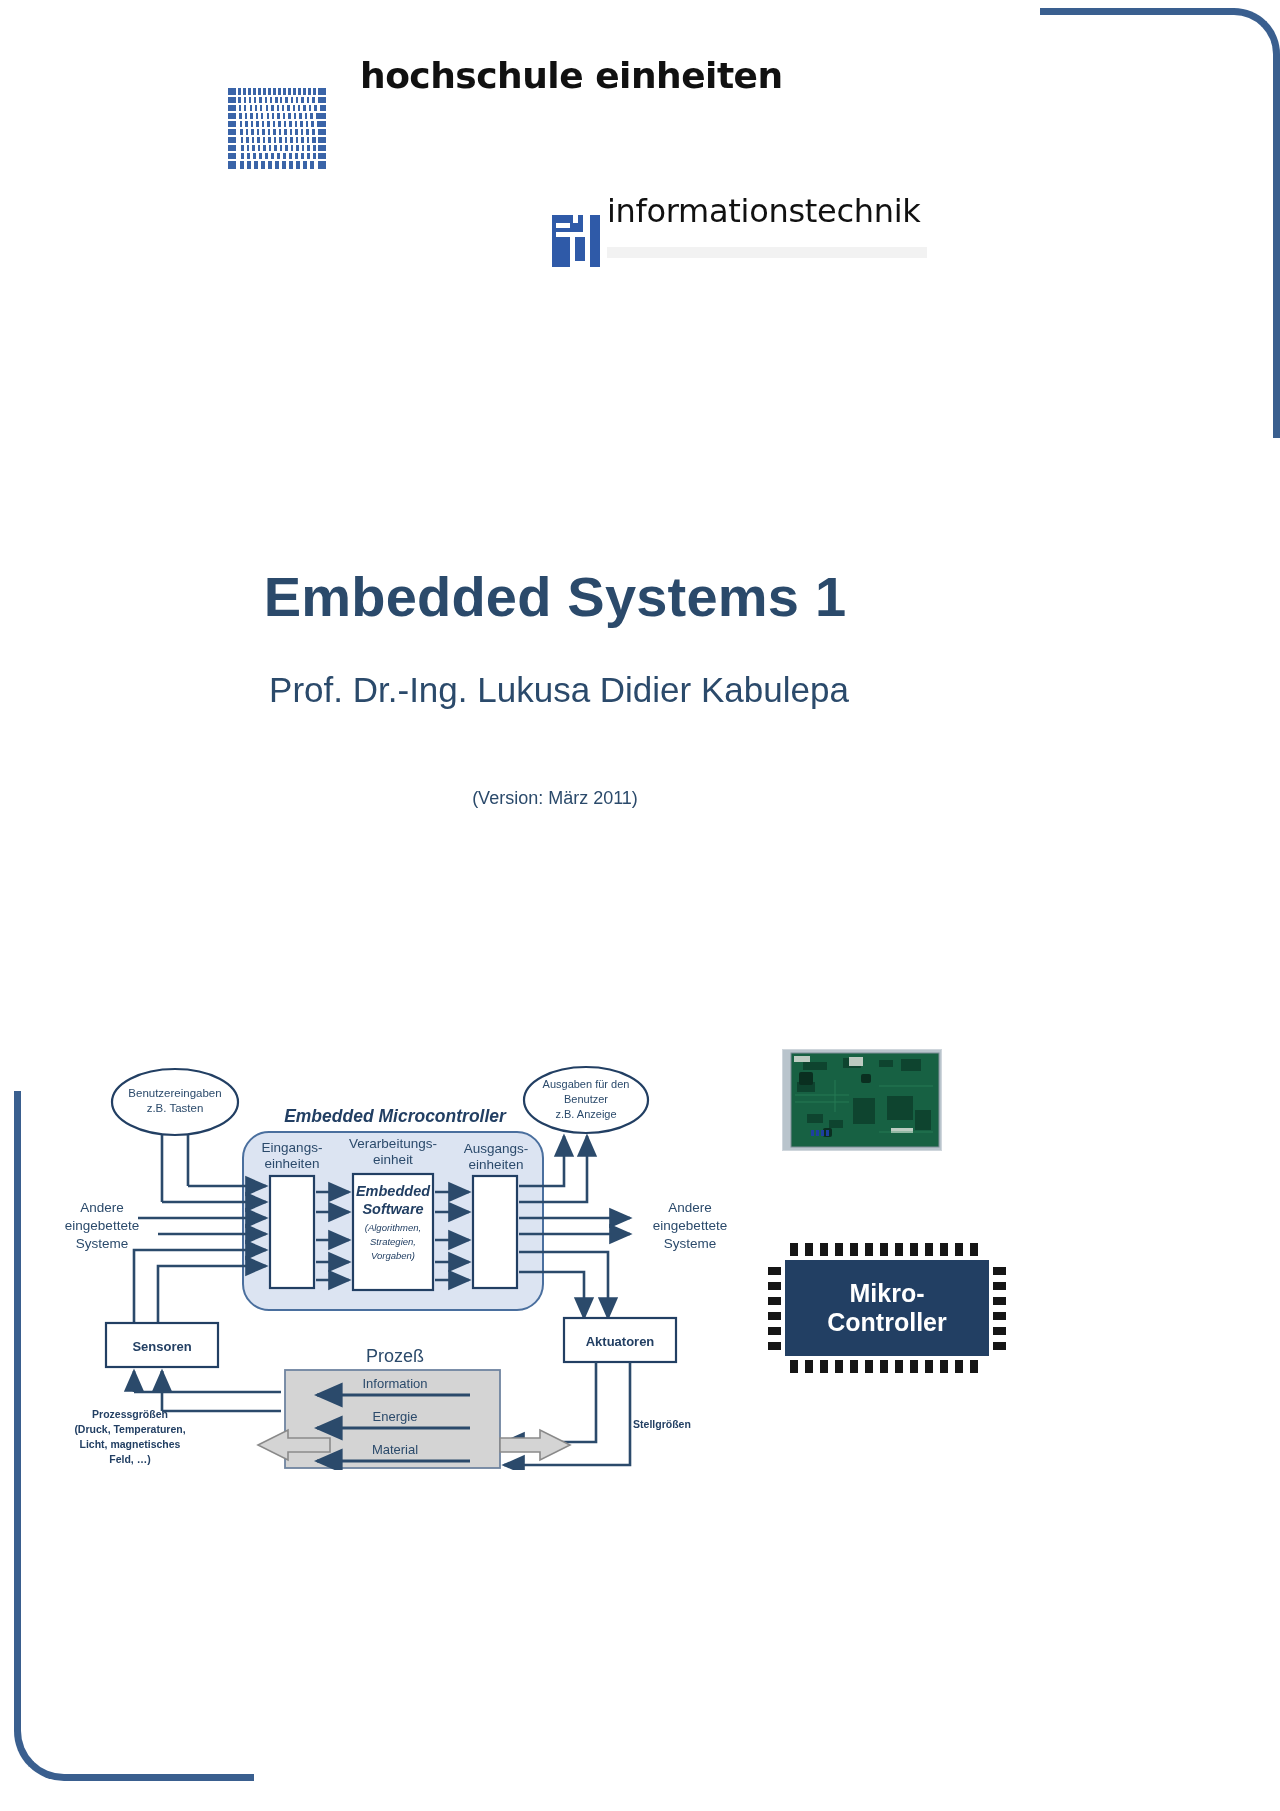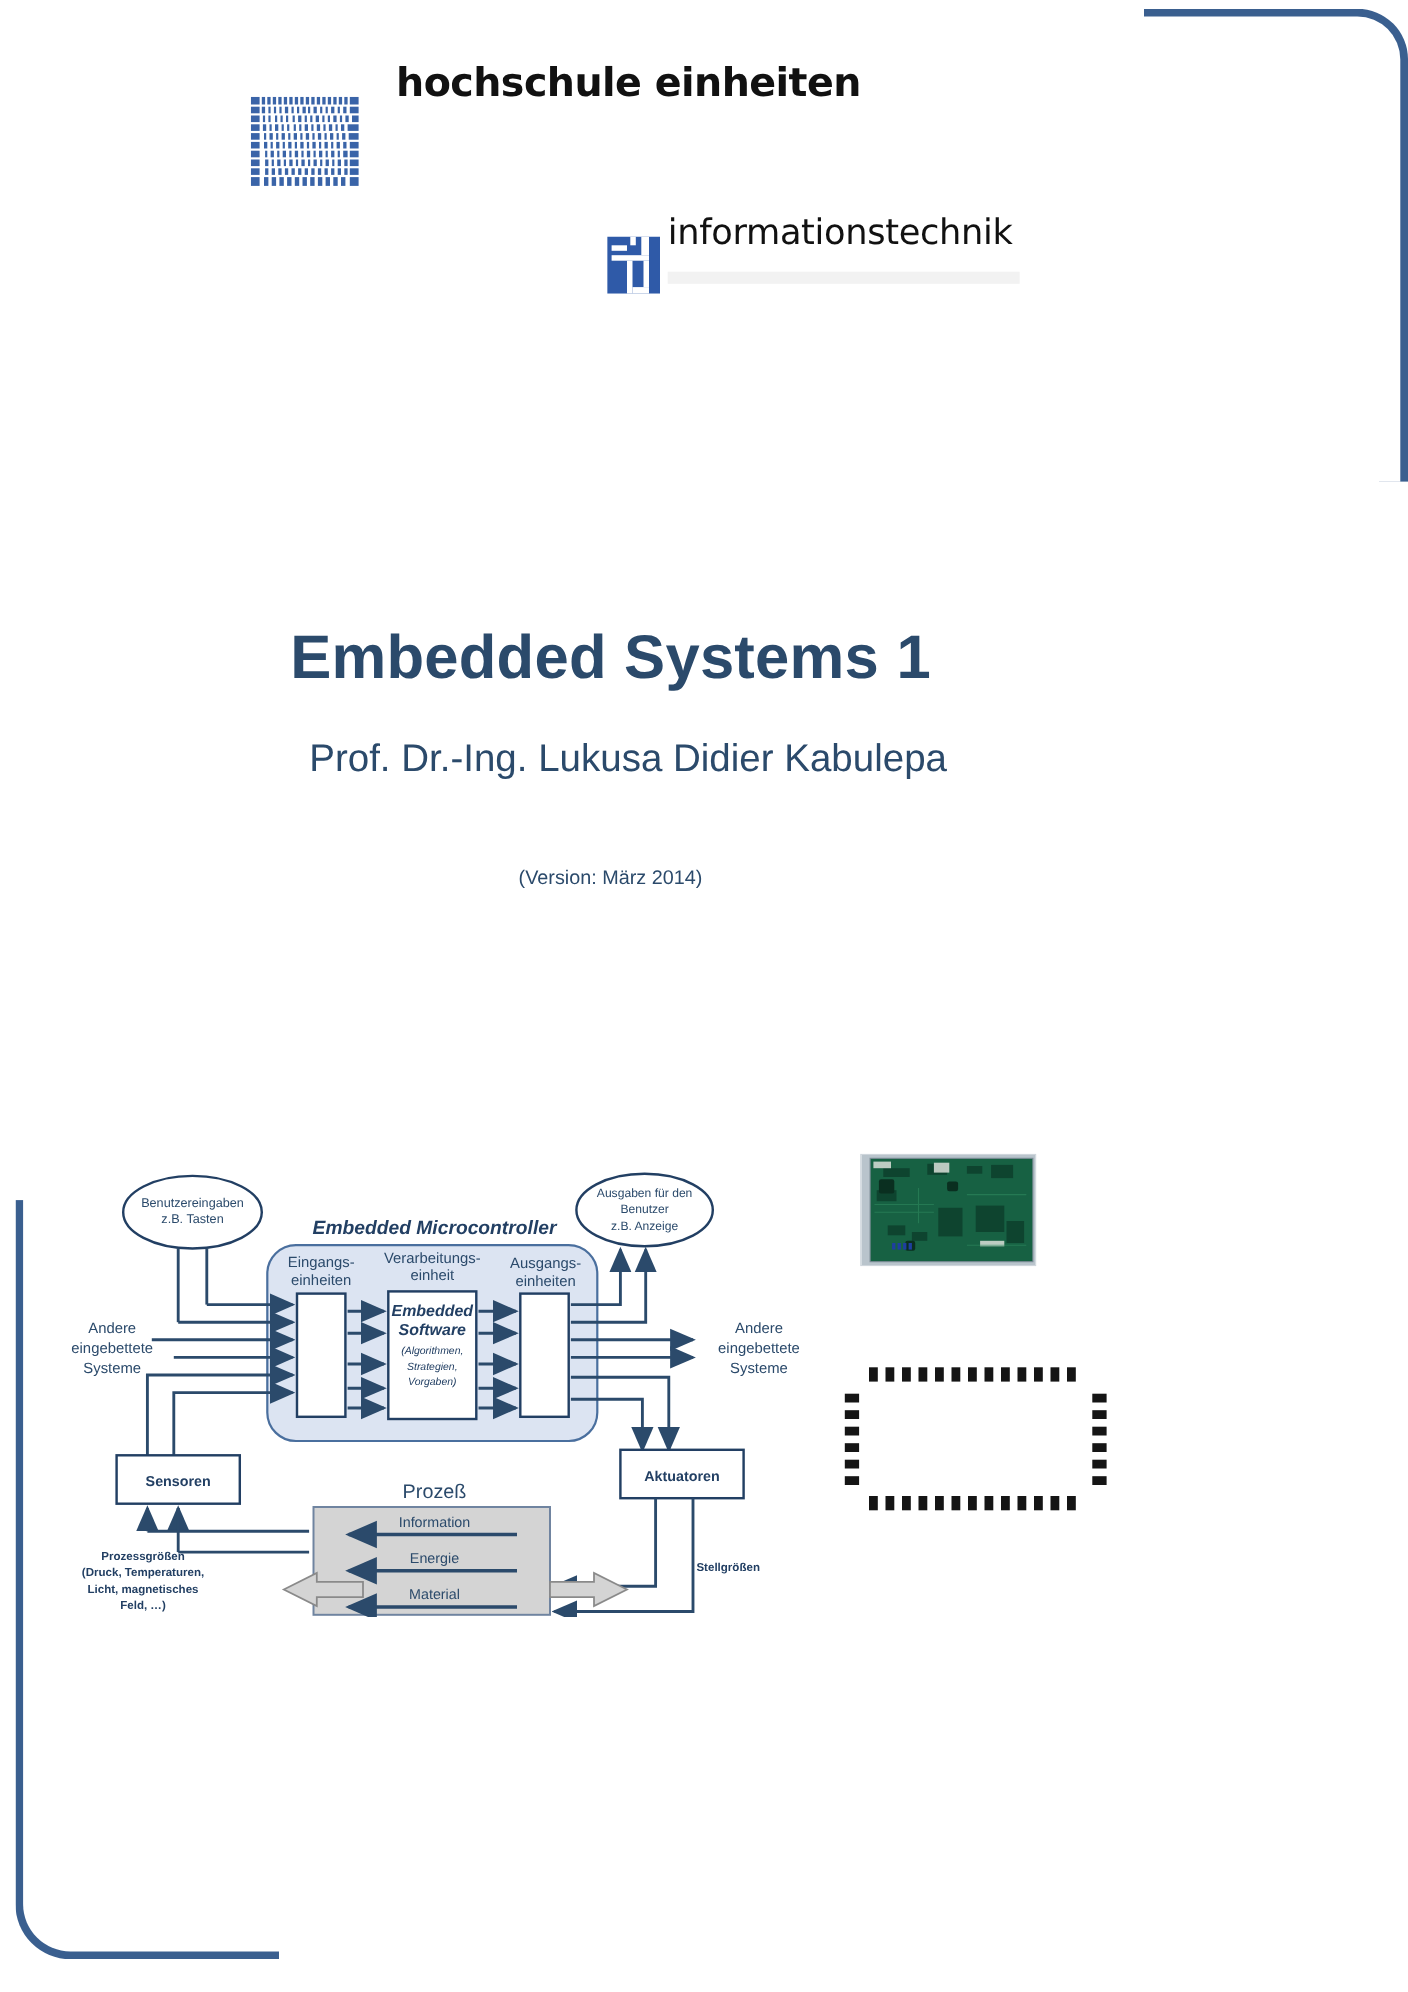--- a/index.html
+++ b/index.html
@@ -93,21 +93,21 @@
     top: 564px;
     width: 1110px;
     text-align: center;
     font-size: 56px;
     font-weight: bold;
     color: #2b4a6b;
     letter-spacing: 0.2px;
   }
   .title-author {
     position: absolute;
-    left: 16px;
+    left: 4px;
     top: 670px;
     width: 1110px;
     text-align: center;
     font-size: 35px;
     color: #2b4a6b;
   }
   .title-version {
     position: absolute;
     left: 0;
     top: 788px;
@@ -344,21 +344,21 @@
   <rect x="31" y="0" width="7" height="17" fill="#ffffff"></rect>
   <rect x="18" y="22" width="5" height="30" fill="#ffffff"></rect>
   <rect x="33" y="22" width="5" height="24" fill="#ffffff"></rect>
   <rect x="23" y="46" width="15" height="6" fill="#ffffff"></rect>
 </svg>
 <div class="it-logo-underline"></div>
 <div class="it-logo-text">informationstechnik</div>
 
 <div class="title-main">Embedded Systems 1</div>
 <div class="title-author">Prof. Dr.-Ing. Lukusa Didier Kabulepa</div>
-<div class="title-version">(Version: März 2014)</div>
+<div class="title-version">(Version: März 2011)</div>
 
 <svg id="diagram" viewBox="0 0 740 430">
   <defs>
     <marker id="ah" markerWidth="9" markerHeight="9" refX="8" refY="4.5" orient="auto">
       <path d="M0,0.6 L9,4.5 L0,8.4 Z" fill="#2b4a6b"></path>
     </marker>
   </defs>
 
   <rect x="213" y="92" width="300" height="178" rx="26" ry="26" fill="#dce4f2" stroke="#4a6f9e" stroke-width="2"></rect>
   <text x="365" y="82" text-anchor="middle" font-family="Liberation Sans, sans-serif" font-size="17.5" font-style="italic" font-weight="bold" fill="#223f63">Embedded Microcontroller</text>
@@ -554,13 +554,19 @@
   <div class="pin" style="left:0; top:84px; width:13px; height:8px;"></div>
   <div class="pin" style="left:0; top:99px; width:13px; height:8px;"></div>
 
   <div class="pin" style="right:0; top:24px; width:13px; height:8px;"></div>
   <div class="pin" style="right:0; top:39px; width:13px; height:8px;"></div>
   <div class="pin" style="right:0; top:54px; width:13px; height:8px;"></div>
   <div class="pin" style="right:0; top:69px; width:13px; height:8px;"></div>
   <div class="pin" style="right:0; top:84px; width:13px; height:8px;"></div>
   <div class="pin" style="right:0; top:99px; width:13px; height:8px;"></div>
 
+  <div class="chip-body">
+    <div>
+      <div>Mikro-</div>
+      <div>Controller</div>
+    </div>
+  </div>
 </div>
 
 </body></html>

